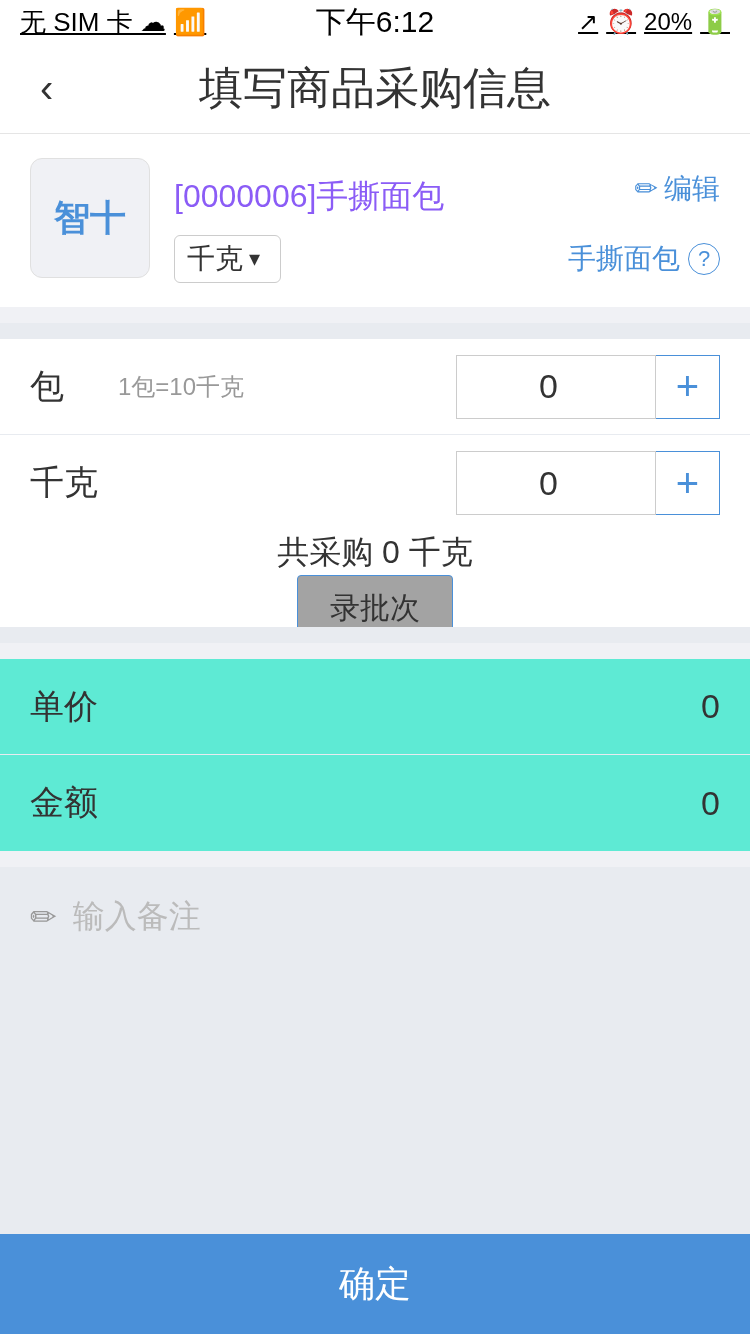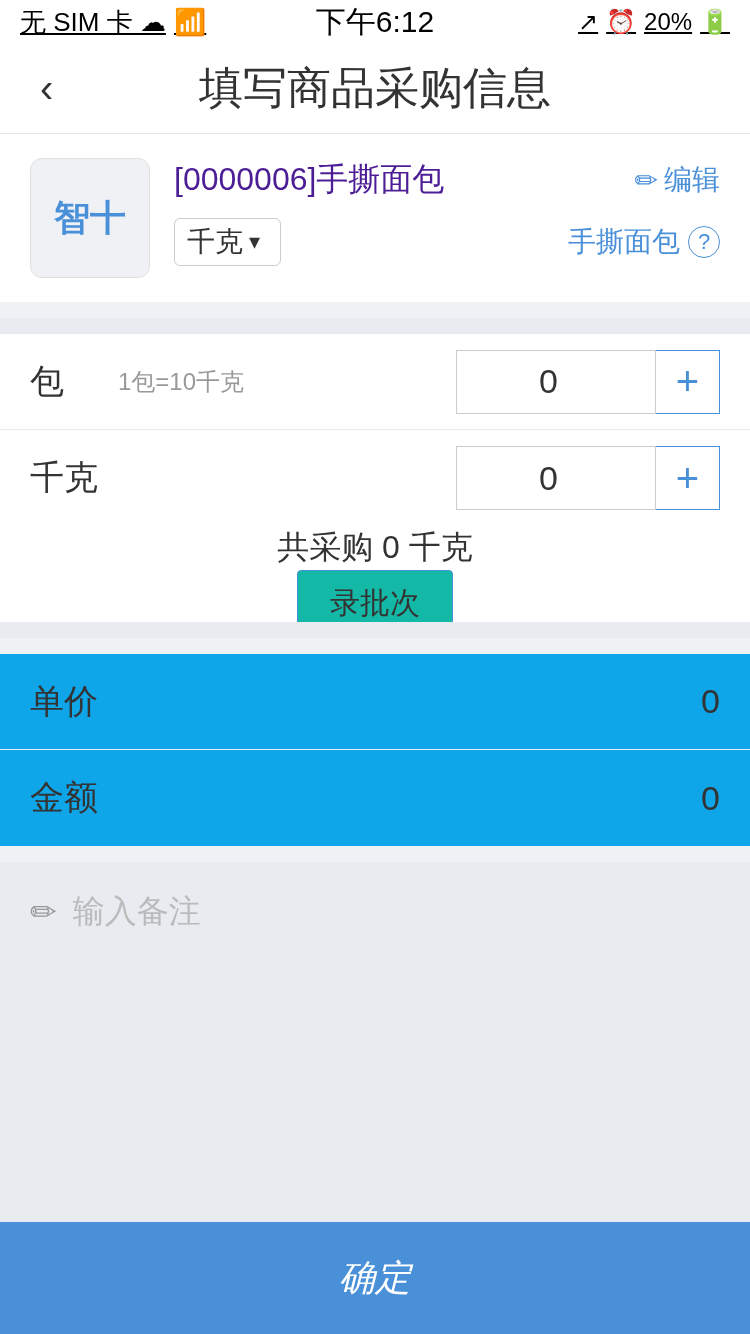--- a/index.html
+++ b/index.html
@@ -101,22 +101,23 @@
       flex: 1;
     }
     .product-name-row {
       display: flex;
       justify-content: space-between;
       align-items: center;
       margin-bottom: 16px;
     }
     .product-name {
       font-size: 32px;
-      color: #4c1d95;
+      color: #8b5cf6;
       font-weight: 500;
+      margin-top: 17px;
     }
     .edit-btn {
       display: flex;
       align-items: center;
       gap: 6px;
       color: #4a90d9;
       font-size: 28px;
       cursor: pointer;
     }
     .unit-row {
@@ -225,31 +226,31 @@
       padding: 0 30px;
       height: 96px;
       flex-direction: column;
     }
     .summary-text {
       font-size: 32px;
       color: #333;
     }
     .batch-btn {
       border: 1px solid #4a90d9;
-      background: #14b8a6;
+      background: #a3a3a3;
       color: #333;
       font-size: 30px;
       padding: 12px 32px;
       cursor: pointer;
       border-radius: 4px;
     }
 
     
     .price-section {
-      background: #0ea5e9;
+      background: #5eead4;
       margin-top: 16px;
     }
     .price-row {
       display: flex;
       align-items: center;
       justify-content: space-between;
       padding: 0 30px;
       height: 96px;
       border-bottom: 1px solid #e8ebf0;
     }
@@ -290,30 +291,29 @@
       background: #e8ebf0;
       min-height: 300px;
     }
 
     
     .confirm-btn {
       position: fixed;
       bottom: 0;
       left: 0;
       width: 750px;
-      height: 112px;
+      height: 100px;
       background: #4a90d9;
       color: #fff;
       font-size: 36px;
       border: none;
       cursor: pointer;
       display: flex;
       align-items: center;
       justify-content: center;
-      font-style: italic;
     }
 
     .page-wrapper {
       display: flex;
       flex-direction: column;
       min-height: 1334px;
       padding-bottom: 100px;
     }
   </style>
 </head>

